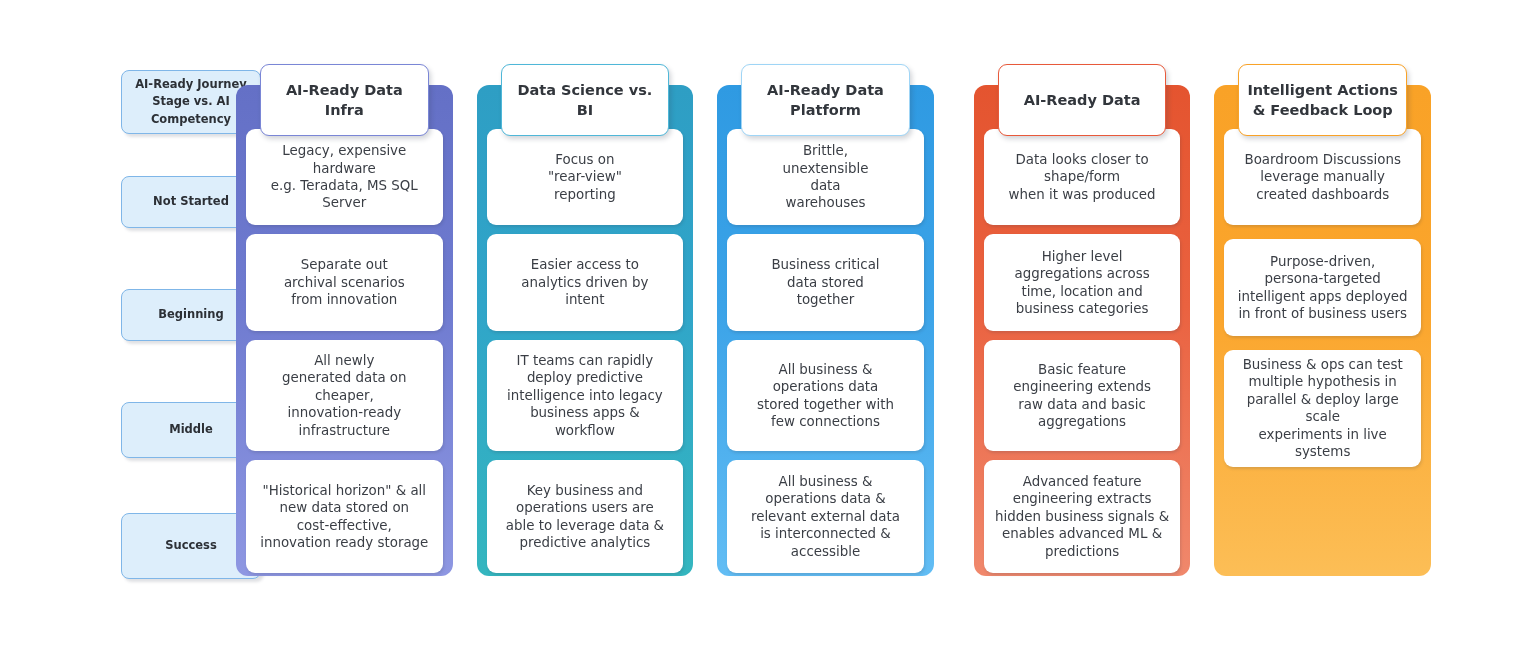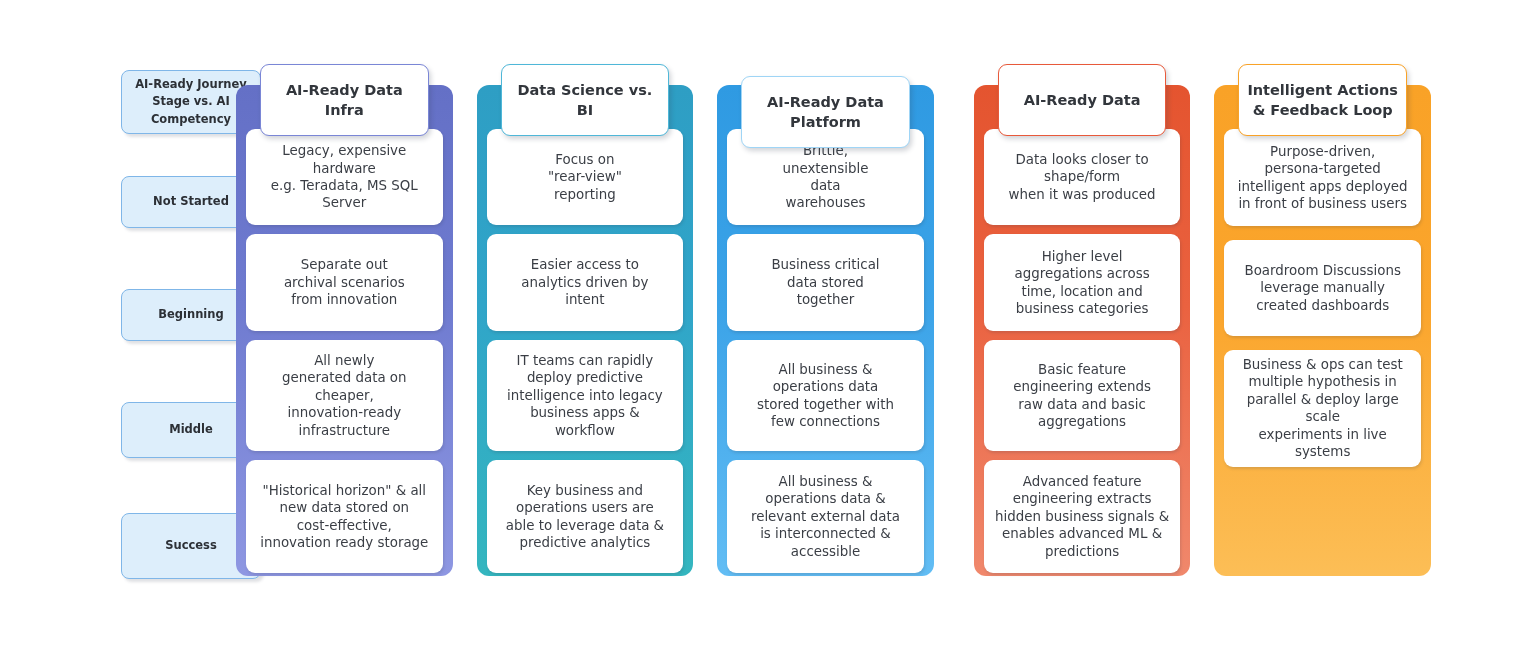--- a/index.html
+++ b/index.html
@@ -94,21 +94,21 @@
     text-align: center;
     font-weight: bold;
     font-size: 14.5px;
     line-height: 1.38;
     color: #32363c;
     padding: 7px 8px;
     z-index: 3;
   }
   .col.c0 .col-head { border-color: #7a86d6; }
   .col.c1 .col-head { border-color: #4fb7d8; }
-  .col.c2 .col-head { border-color: #9fd5f6; margin-top: 12px; }
+  .col.c2 .col-head { border-color: #9fd5f6; }
   .col.c3 .col-head { border-color: #e8593a; }
   .col.c4 .col-head { border-color: #f9a227; }
 
   .cell {
     background: #ffffff;
     border-radius: 9px;
     box-shadow: 1px 2px 3px rgba(50,58,75,0.16);
     display: flex;
     align-items: center;
     justify-content: center;
@@ -218,27 +218,27 @@
 engineering extracts
 hidden business signals &amp;
 enables advanced ML &amp;
 predictions</div>
     </div>
 
     <div class="col c4">
       <div class="col-head">Intelligent Actions
 &amp;
 Feedback Loop</div>
+      <div class="cell h0">Boardroom Discussions
+leverage manually
+created dashboards</div>
       <div class="cell h1">Purpose-driven,
 persona-targeted
 intelligent apps deployed
 in front of business users</div>
-      <div class="cell h0">Boardroom Discussions
-leverage manually
-created dashboards</div>
       <div class="cell h3">Business &amp; ops can test
 multiple hypothesis in
 parallel &amp; deploy large scale
 experiments in live systems</div>
     </div>
 
   </div>
 </div>
 
 </body></html>

